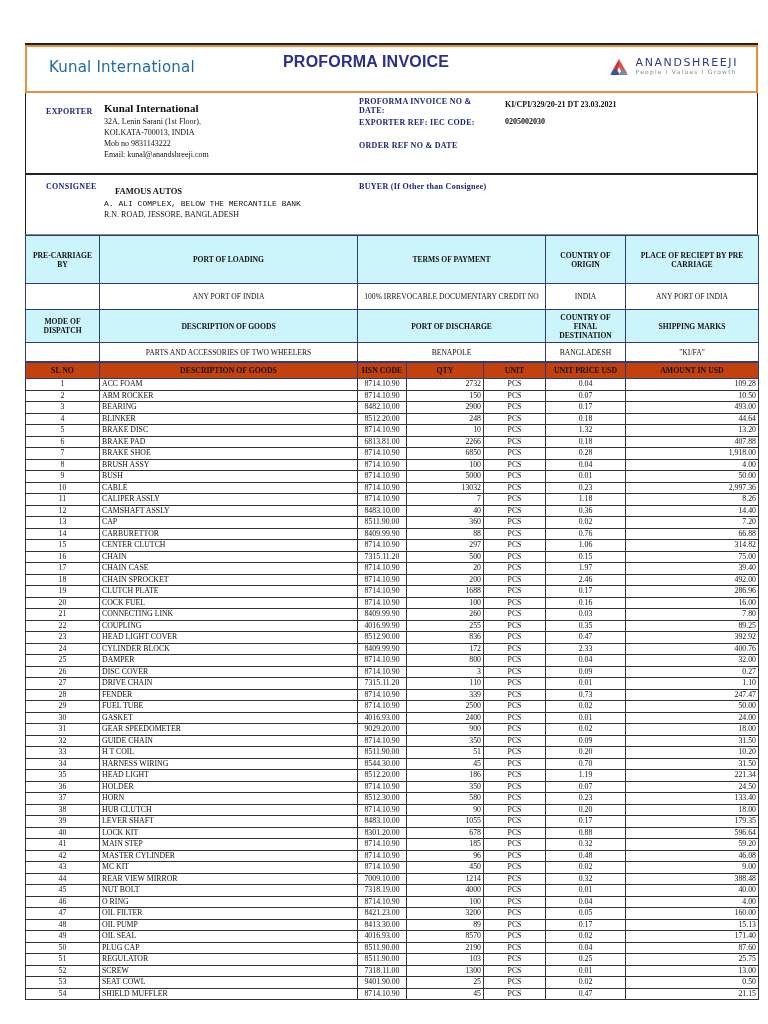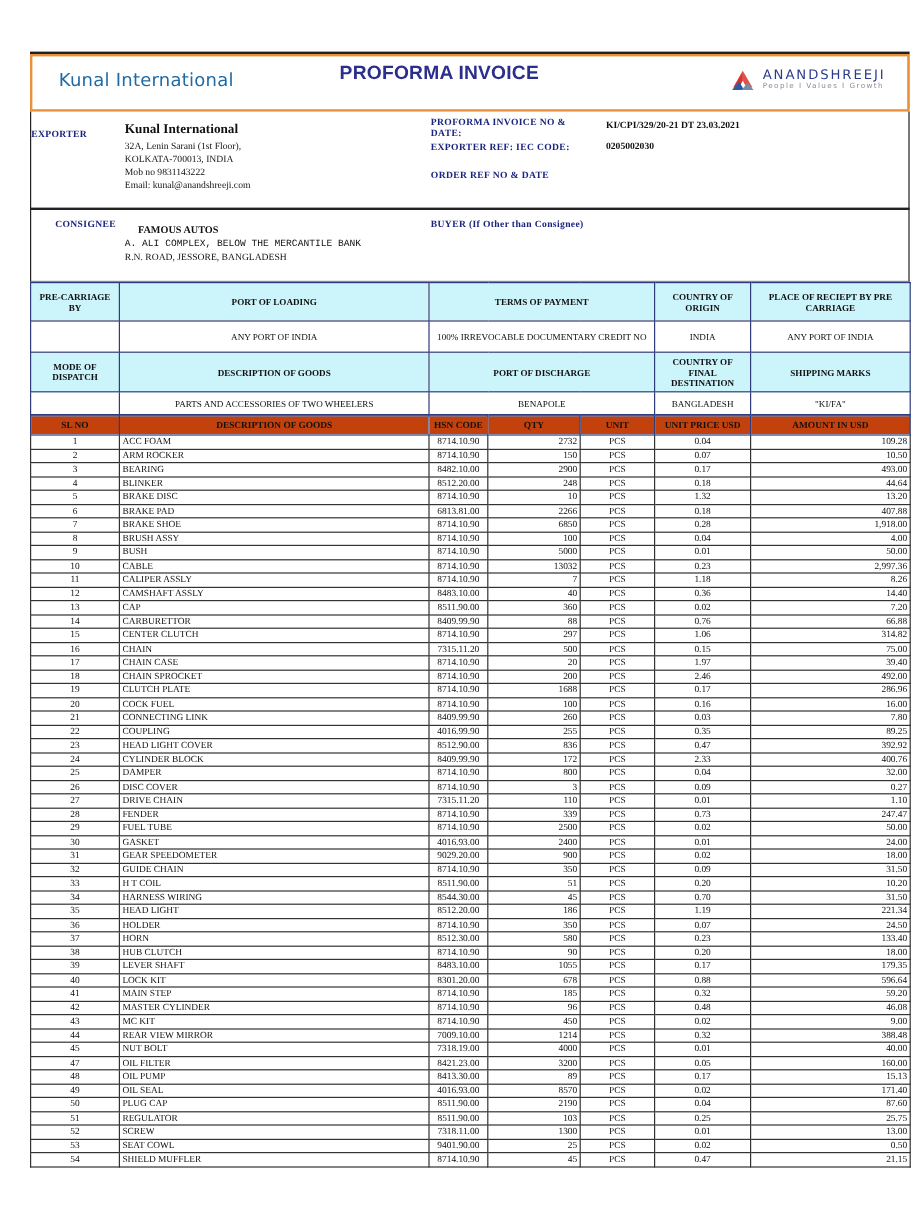--- a/index.html
+++ b/index.html
@@ -49,21 +49,21 @@
         <polygon points="10,17 15,11 20,17" fill="#7a8aa0"></polygon>
       </svg>
       <div>
         <div class="name">ANANDSHREEJI</div>
         <div class="tag">People I Values I Growth</div>
       </div>
     </div>
   </div>
 
   <div class="block exporter">
-    <div class="lbl" style="left:0; top:14px;">EXPORTER</div>
+    <div class="lbl" style="left:20px; top:14px;">EXPORTER</div>
     <div class="val company" style="left:78px; top:10px;">Kunal International</div>
     <div class="val" style="left:78px; top:23px;">32A, Lenin Sarani (1st Floor),</div>
     <div class="val" style="left:78px; top:34px;">KOLKATA-700013, INDIA</div>
     <div class="val" style="left:78px; top:45px;">Mob no 9831143222</div>
     <div class="val" style="left:78px; top:56px;">Email: kunal@anandshreeji.com</div>
 
     <div class="lbl" style="left:333px; top:4px; line-height:9px;">
       <div>PROFORMA INVOICE NO &amp;</div>
       <div>DATE:</div>
     </div>
@@ -85,21 +85,21 @@
     <colgroup>
       <col style="width:74px">
         <col style="width:258px">
         <col style="width:49px">
         <col style="width:77px">
         <col style="width:62px">
         <col style="width:80px">
         <col style="width:133px">
     </colgroup>
     <tbody>
-        <tr style="height:32px;">
+        <tr style="height:48px;">
       <td class="h">PRE-CARRIAGE BY</td>
       <td class="h">PORT OF LOADING</td>
       <td class="h" colspan="3">TERMS OF PAYMENT</td>
       <td class="h">COUNTRY OF ORIGIN</td>
       <td class="h">PLACE OF RECIEPT BY PRE CARRIAGE</td>
     </tr>
     <tr style="height:26px;">
       <td></td>
       <td>ANY PORT OF INDIA</td>
       <td colspan="3">100% IRREVOCABLE DOCUMENTARY CREDIT NO</td>
@@ -544,20 +544,29 @@
         <tr>
           <td>45</td>
           <td class="l">NUT BOLT</td>
           <td>7318.19.00</td>
           <td class="r">4000</td>
           <td>PCS</td>
           <td>0.01</td>
           <td class="r">40.00</td>
         </tr>
         <tr>
+          <td>46</td>
+          <td class="l">O RING</td>
+          <td>8714.10.90</td>
+          <td class="r">100</td>
+          <td>PCS</td>
+          <td>0.04</td>
+          <td class="r">4.00</td>
+        </tr>
+        <tr>
           <td>47</td>
           <td class="l">OIL FILTER</td>
           <td>8421.23.00</td>
           <td class="r">3200</td>
           <td>PCS</td>
           <td>0.05</td>
           <td class="r">160.00</td>
         </tr>
         <tr>
           <td>48</td>

